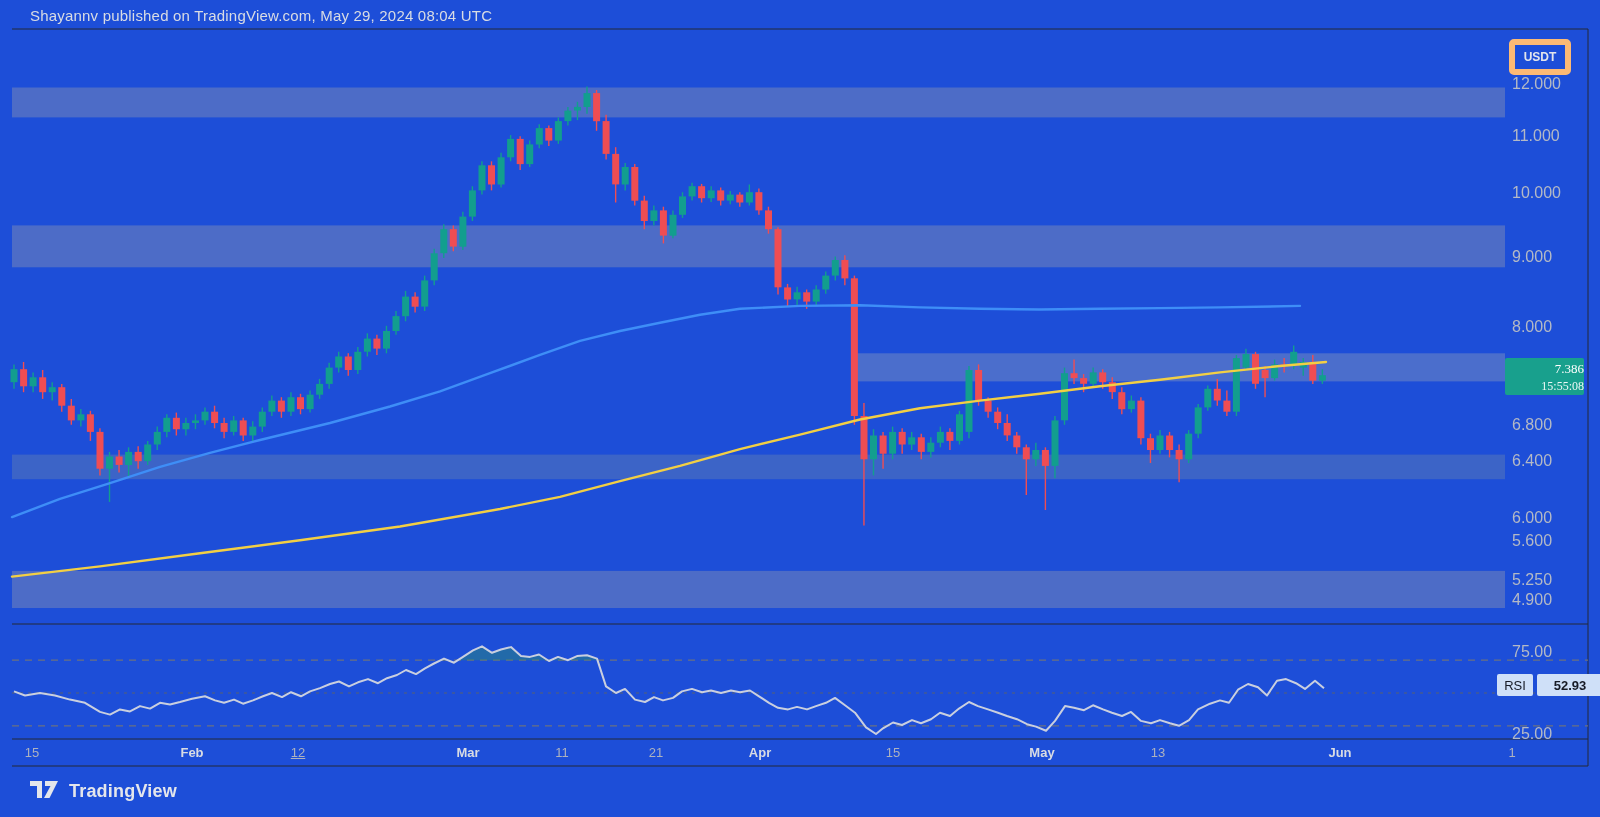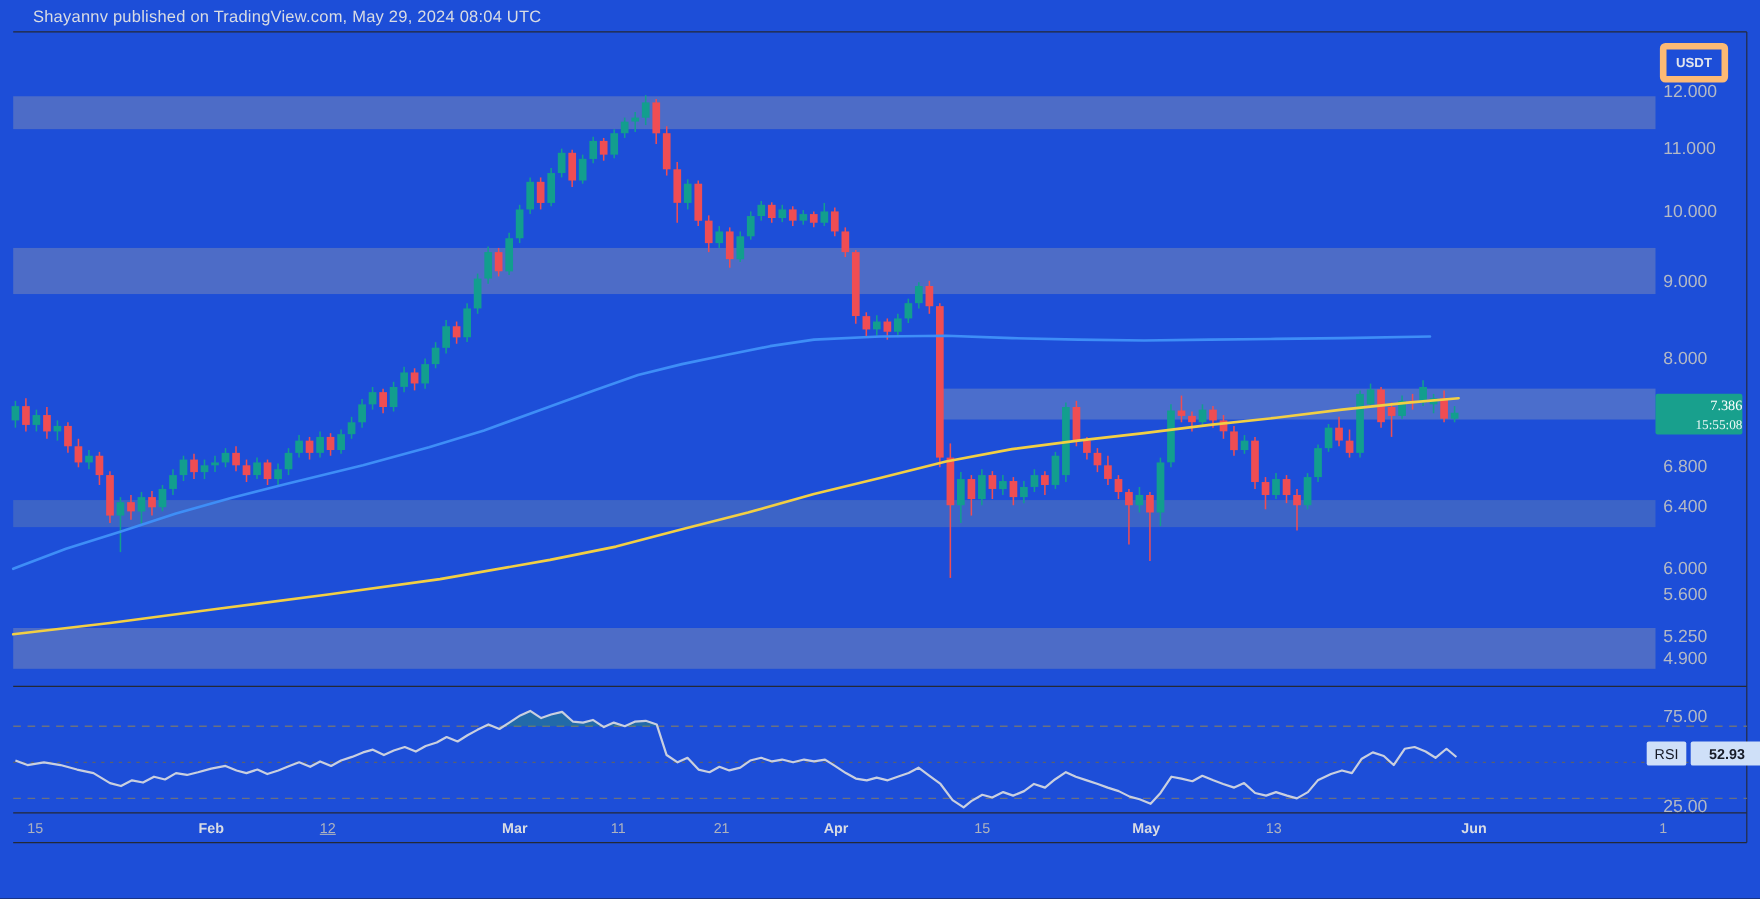--- a/index.html
+++ b/index.html
@@ -364,13 +364,23 @@
       <div class="tlabel" style="left: 562px;">11</div>
       <div class="tlabel" style="left: 656px;">21</div>
       <div class="tlabel month" style="left: 760px;">Apr</div>
       <div class="tlabel" style="left: 893px;">15</div>
       <div class="tlabel month" style="left: 1042px;">May</div>
       <div class="tlabel" style="left: 1158px;">13</div>
       <div class="tlabel month" style="left: 1340px;">Jun</div>
       <div class="tlabel" style="left: 1512px;">1</div>
     </div>
 
+  <div class="footer-bar">
+    <span class="tv-logo">
+      <svg width="30" height="22" viewBox="0 0 30 22">
+        <rect x="0" y="0" width="12" height="5" fill="#e4e6eb"></rect>
+        <rect x="7" y="0" width="5" height="17" fill="#e4e6eb"></rect>
+        <path d="M15 0 h13 l-8.5 17 h-5.5 l6.5 -12 h-5.5 z" fill="#e4e6eb"></path>
+      </svg>
+    </span>
+    <span class="brand">TradingView</span>
+  </div>
 </div>
 
 </body></html>

